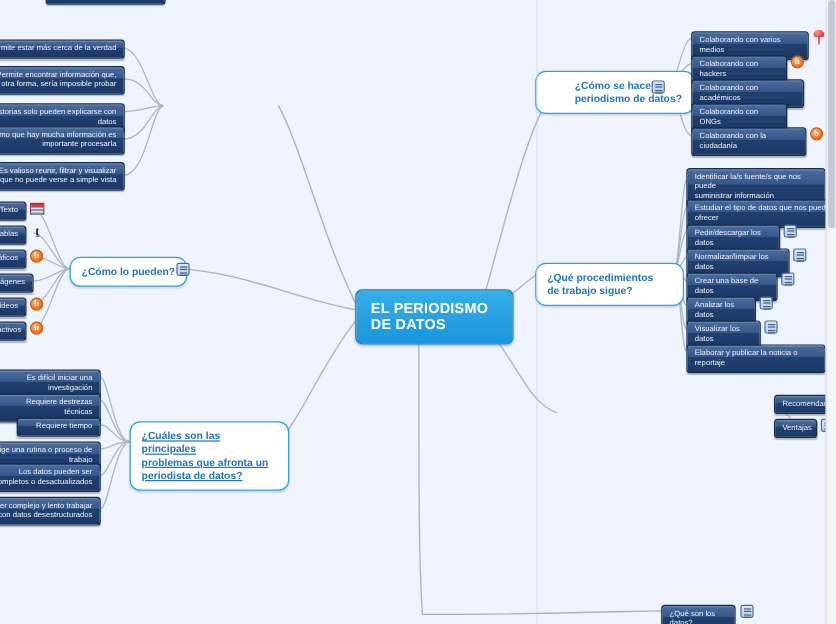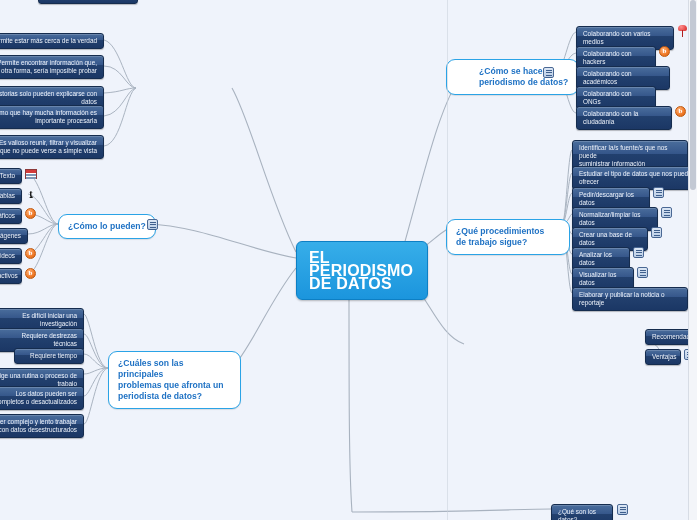--- a/index.html
+++ b/index.html
@@ -14,21 +14,21 @@
 
   
   .central{
     position:absolute;
     background:#229fe4;
     background:linear-gradient(180deg,#37aee9 0%,#1b95dd 100%);
     border:1px solid #0d7fc4;
     border-radius:6px;
     color:#ffffff;
     font-weight:bold;
-    font-size:16px;
+    font-size:12px;
     line-height:13px;
     letter-spacing:.2px;
     padding:9px 12px;
     box-shadow:0 1px 2px rgba(0,0,0,.25);
     white-space:pre-line;
   }
 
   
   .l1{
     position:absolute;
@@ -231,21 +231,21 @@
 
   <div class="l2 ralign" style="left:-22px;top:228px;width:50px;">Imágenes</div>
 
   <div class="l2 ralign" style="left:-22px;top:248px;width:44px;">Vídeos</div>
   <span class="ic link-icon" style="left:25px;top:248px;">b</span>
 
   <div class="l2 ralign" style="left:-22px;top:268px;width:44px;">Interactivos</div>
   <span class="ic link-icon" style="left:25px;top:268px;">b</span>
 
   
-  <div class="l1" style="left:108px;top:351px;width:113px;">¿Cuáles son las principales
+  <div class="l1" style="left:108px;top:351px;width:113px;text-decoration:underline;">¿Cuáles son las principales
 problemas que afronta un
 periodista de datos?</div>
 
   <div class="l2 ralign" style="left:-22px;top:308px;width:106px;">Es difícil iniciar una investigación</div>
   <div class="l2 ralign" style="left:-6px;top:328px;width:90px;">Requiere destrezas técnicas</div>
   <div class="l2 ralign" style="left:14px;top:348px;width:70px;">Requiere tiempo</div>
   <div class="l2 ralign" style="left:-22px;top:368px;width:106px;">Exige una rutina o proceso de trabajo</div>
   <div class="l2 ralign" style="left:-24px;top:386px;width:108px;">Los datos pueden ser
 incompletos o desactualizados</div>
   <div class="l2 ralign" style="left:-32px;top:414px;width:116px;">Puede ser complejo y lento trabajar

